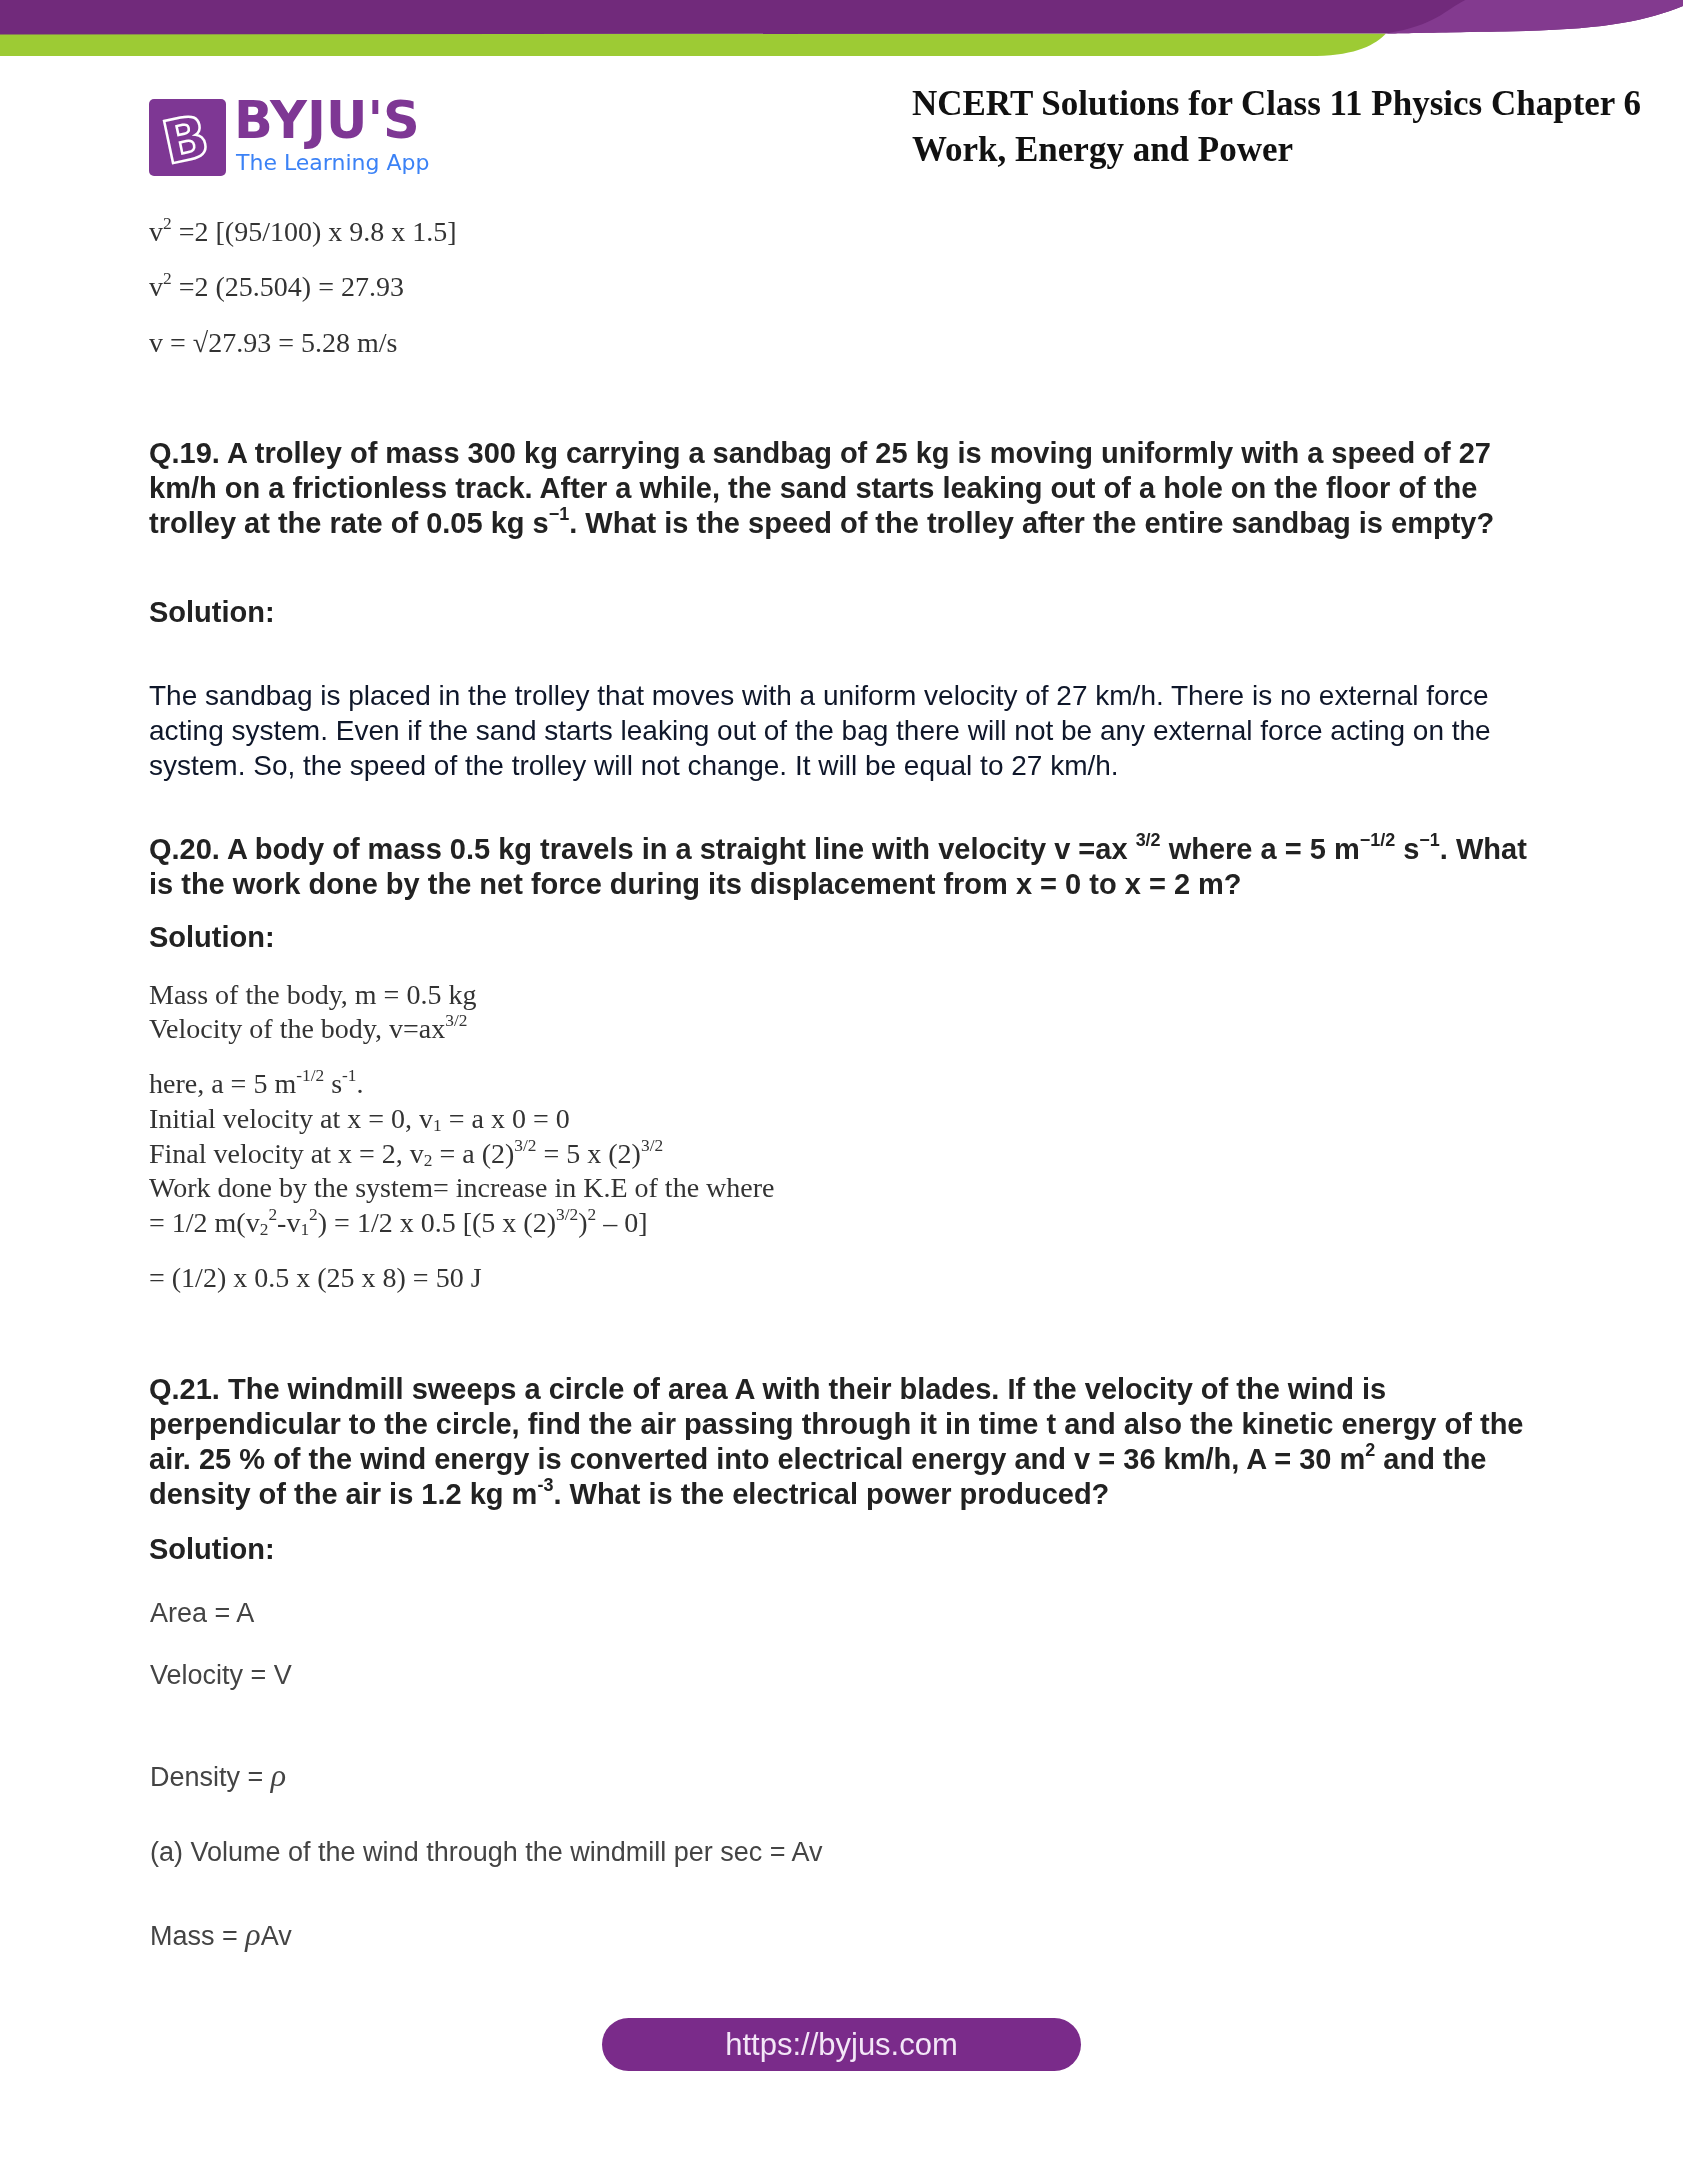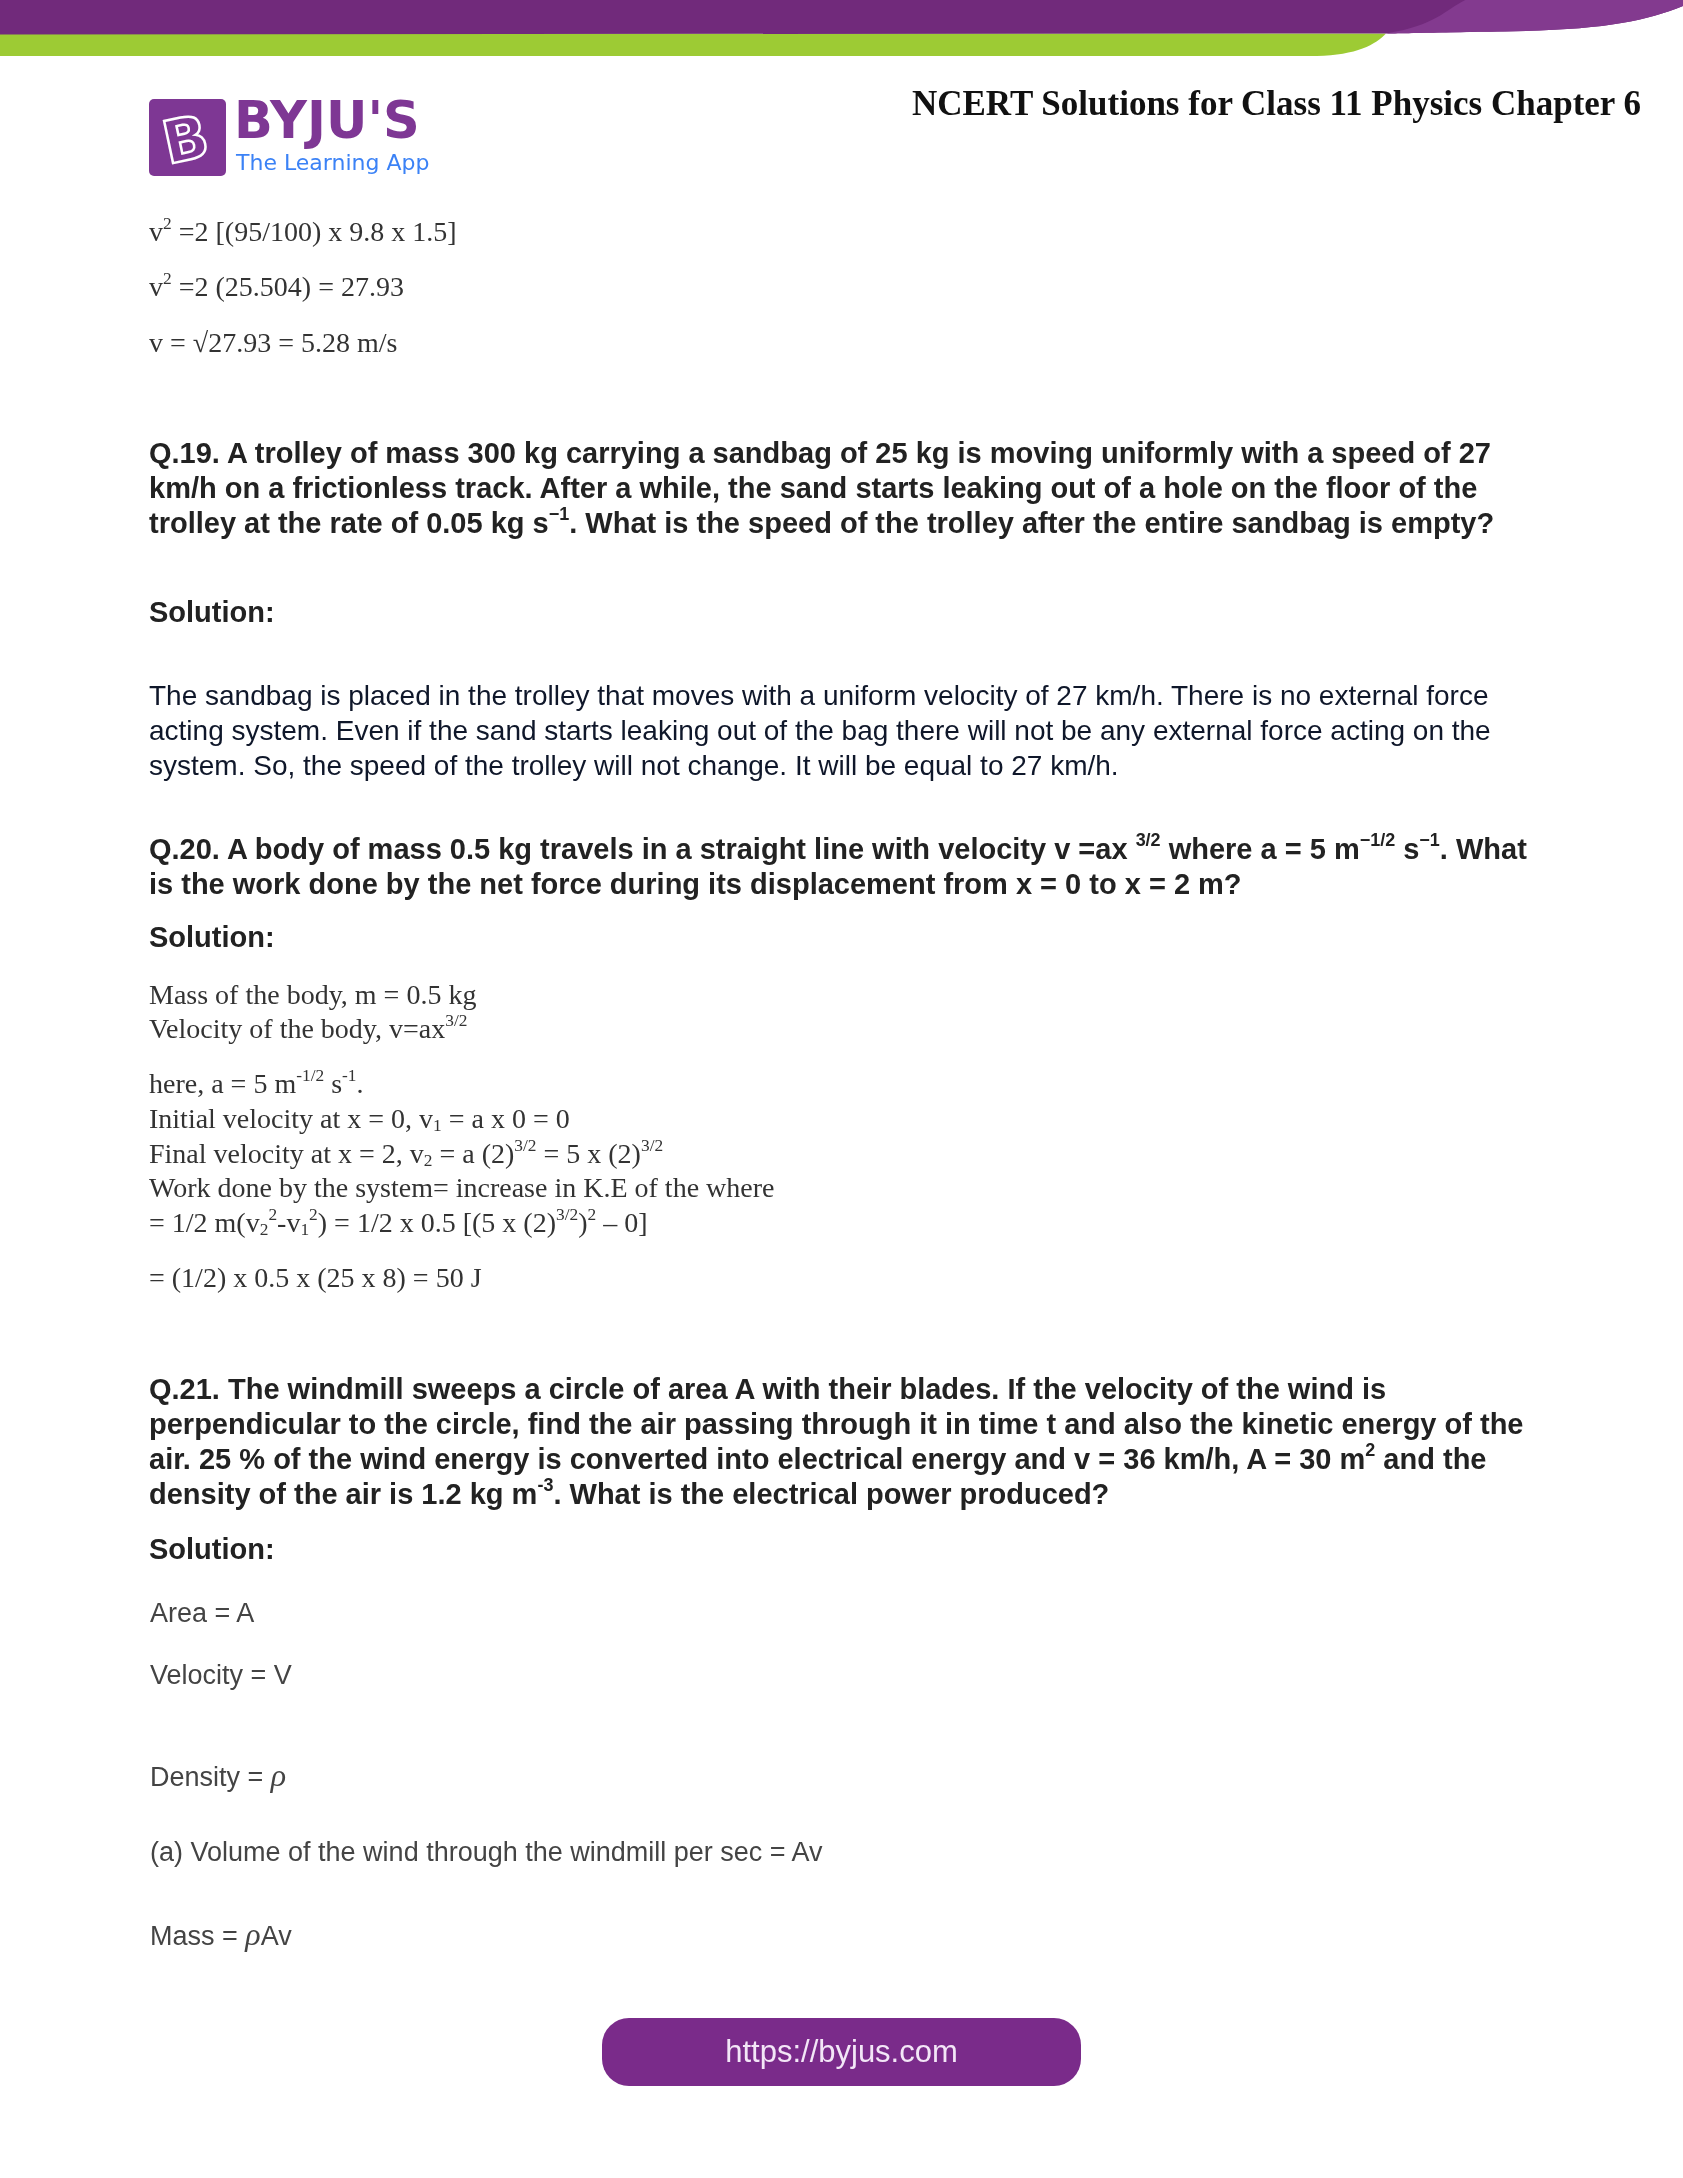--- a/index.html
+++ b/index.html
@@ -16,41 +16,42 @@
     .logo-tag { position: absolute; left: 87px; top: 53px; font-family: "DejaVu Sans", sans-serif; font-size: 22px; color: #3b82f6; }
     .doc-title { position: absolute; right: 42px; top: 81px; text-align: left; font-family: "Liberation Serif", serif; font-weight: bold; font-size: 35px; line-height: 46px; color: #111; }
     .t { position: absolute; left: 149px; font-size: 28px; line-height: 35px; color: #333; white-space: nowrap; font-family: Liberation Serif, serif; }
     .q { position: absolute; left: 149px; width: 1406px; font-size: 29px; line-height: 35px; font-weight: bold; color: #222; }
     .p { position: absolute; left: 149px; width: 1406px; font-size: 28px; line-height: 35px; color: #0f172a; margin-top: 28px; }
     .sol { position: absolute; left: 149px; font-size: 29px; font-weight: bold; color: #222; }
     .s { position: absolute; left: 150px; font-size: 27px; color: #444; white-space: nowrap; }
     sup { font-size: 62%; vertical-align: 0.7em; line-height: 0; }
     sub { font-size: 62%; vertical-align: -0.2em; line-height: 0; }
     .rho { font-family: "Liberation Serif", serif; font-style: italic; font-size: 32px; }
-    .footer-pill { position: absolute; left: 602px; top: 2018px; width: 479px; height: 68px; border-radius: 27px; background: #7a2b8a; color: #f3e6f7; font-size: 31px; display: flex; align-items: center; justify-content: center; }
+    .footer-pill { position: absolute; left: 602px; top: 2018px; width: 479px; height: 53px; border-radius: 27px; background: #7a2b8a; color: #f3e6f7; font-size: 31px; display: flex; align-items: center; justify-content: center; }
   </style>
 </head>
 <body>
 
 <svg class="banner" viewBox="0 0 1700 60" preserveAspectRatio="none">
   <path d="M0,34 L0,57 L1330,57 C1370,56 1390,45 1400,34 Z" fill="#9dcb34"></path>
   <path d="M0,0 L1700,0 L1700,6 C1660,22 1620,30 1520,32 C1440,33 1420,34 1400,34 L0,35 Z" fill="#712a7b"></path>
   <path d="M1480,0 L1700,0 L1700,6 C1660,22 1620,30 1520,32 C1450,33 1420,34 1400,34 C1450,26 1460,10 1480,0 Z" fill="#833a8f"></path>
 </svg>
 
 <div class="logo">
   <div class="logo-box">
       <span class="logo-b">B</span>
     </div>
   <div class="logo-name">BYJU'S</div>
   <div class="logo-tag">The Learning App</div>
 </div>
 
 <div class="doc-title">
   <div>NCERT Solutions for Class 11 Physics Chapter 6</div>
+  <div>Work, Energy and Power</div>
 </div>
 
 <div class="t" style="top:214px"><span>v</span><sup>2</sup><span> =2 [(95/100) x 9.8 x 1.5]</span></div>
 <div class="t" style="top:269px"><span>v</span><sup>2</sup><span> =2 (25.504) = 27.93</span></div>
 <div class="t" style="top:325px">v = √27.93 = 5.28 m/s</div>
 
 <div class="q" style="top:436px"><span>Q.19. A trolley of mass 300 kg carrying a sandbag of 25 kg is moving uniformly with a speed of 27 km/h on a frictionless track. After a while, the sand starts leaking out of a hole on the floor of the trolley at the rate of 0.05 kg s</span><sup>−1</sup><span>. What is the speed of the trolley after the entire sandbag is empty?</span></div>
 <div class="sol" style="top:596px">Solution:</div>
 <div class="p" style="top:650px">The sandbag is placed in the trolley that moves with a uniform velocity of 27 km/h. There is no external force acting system. Even if the sand starts leaking out of the bag there will not be any external force acting on the system. So, the speed of the trolley will not change. It will be equal to 27 km/h.</div>
 

